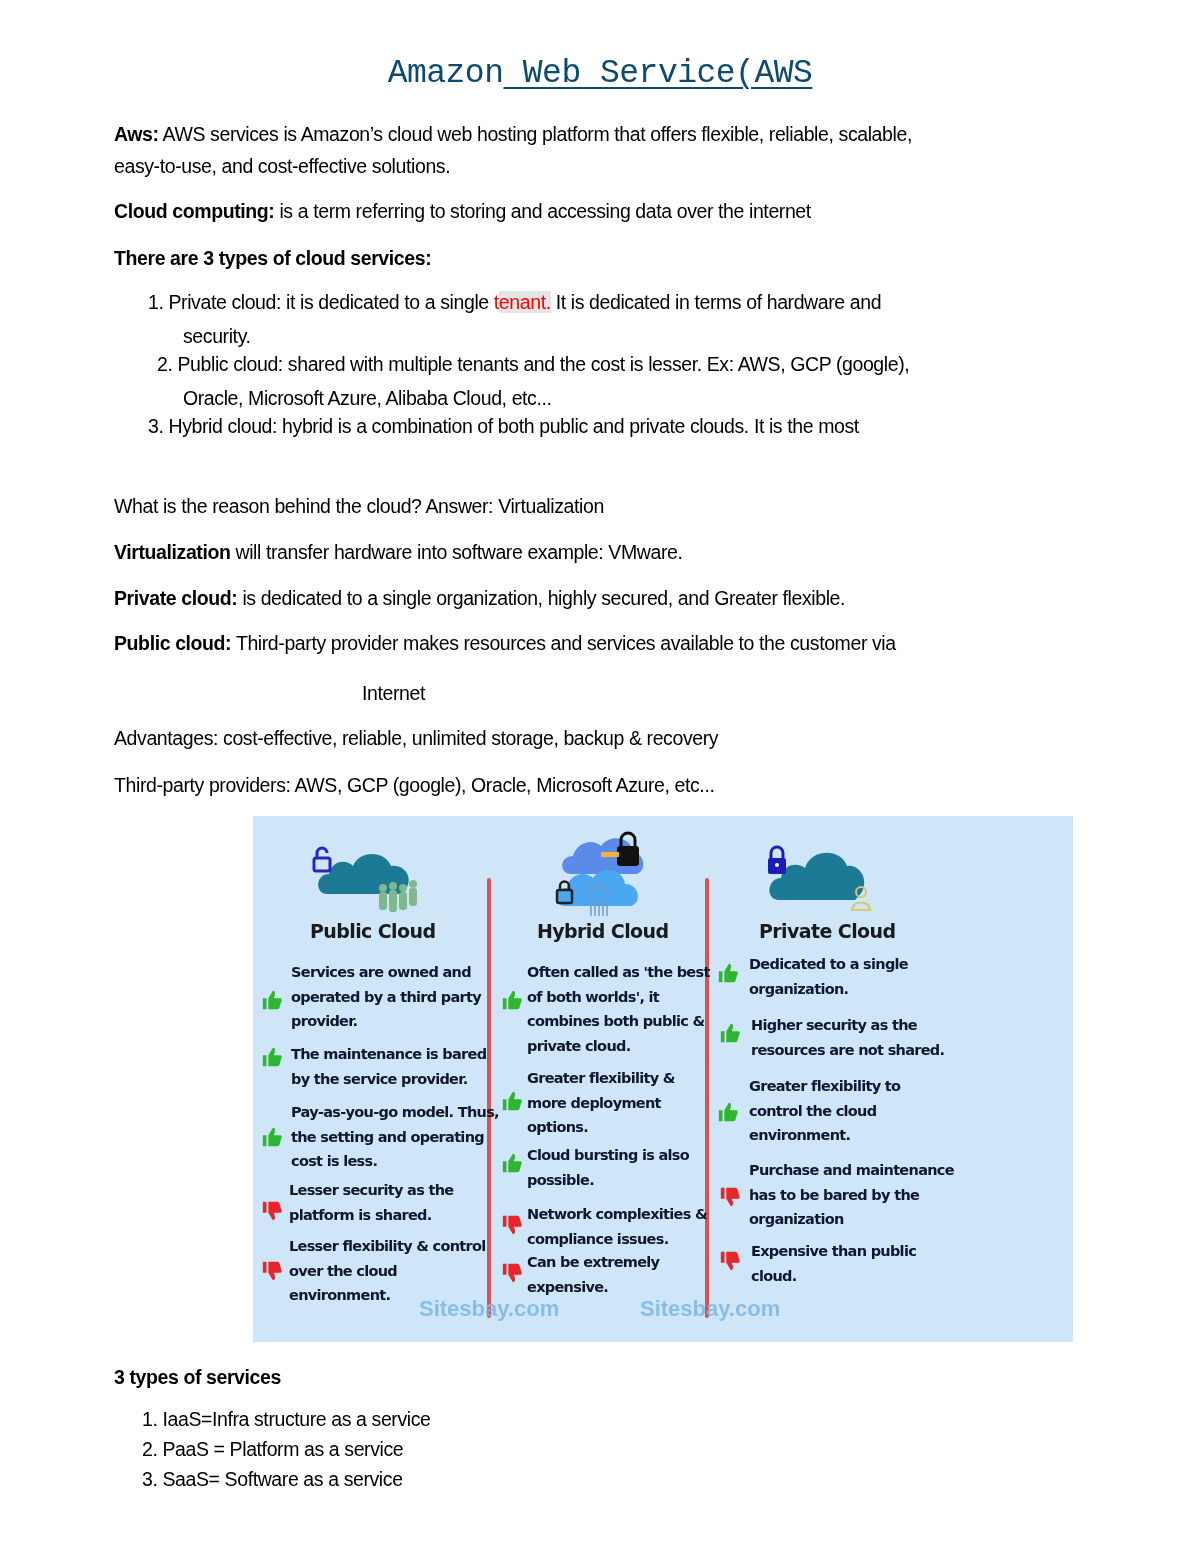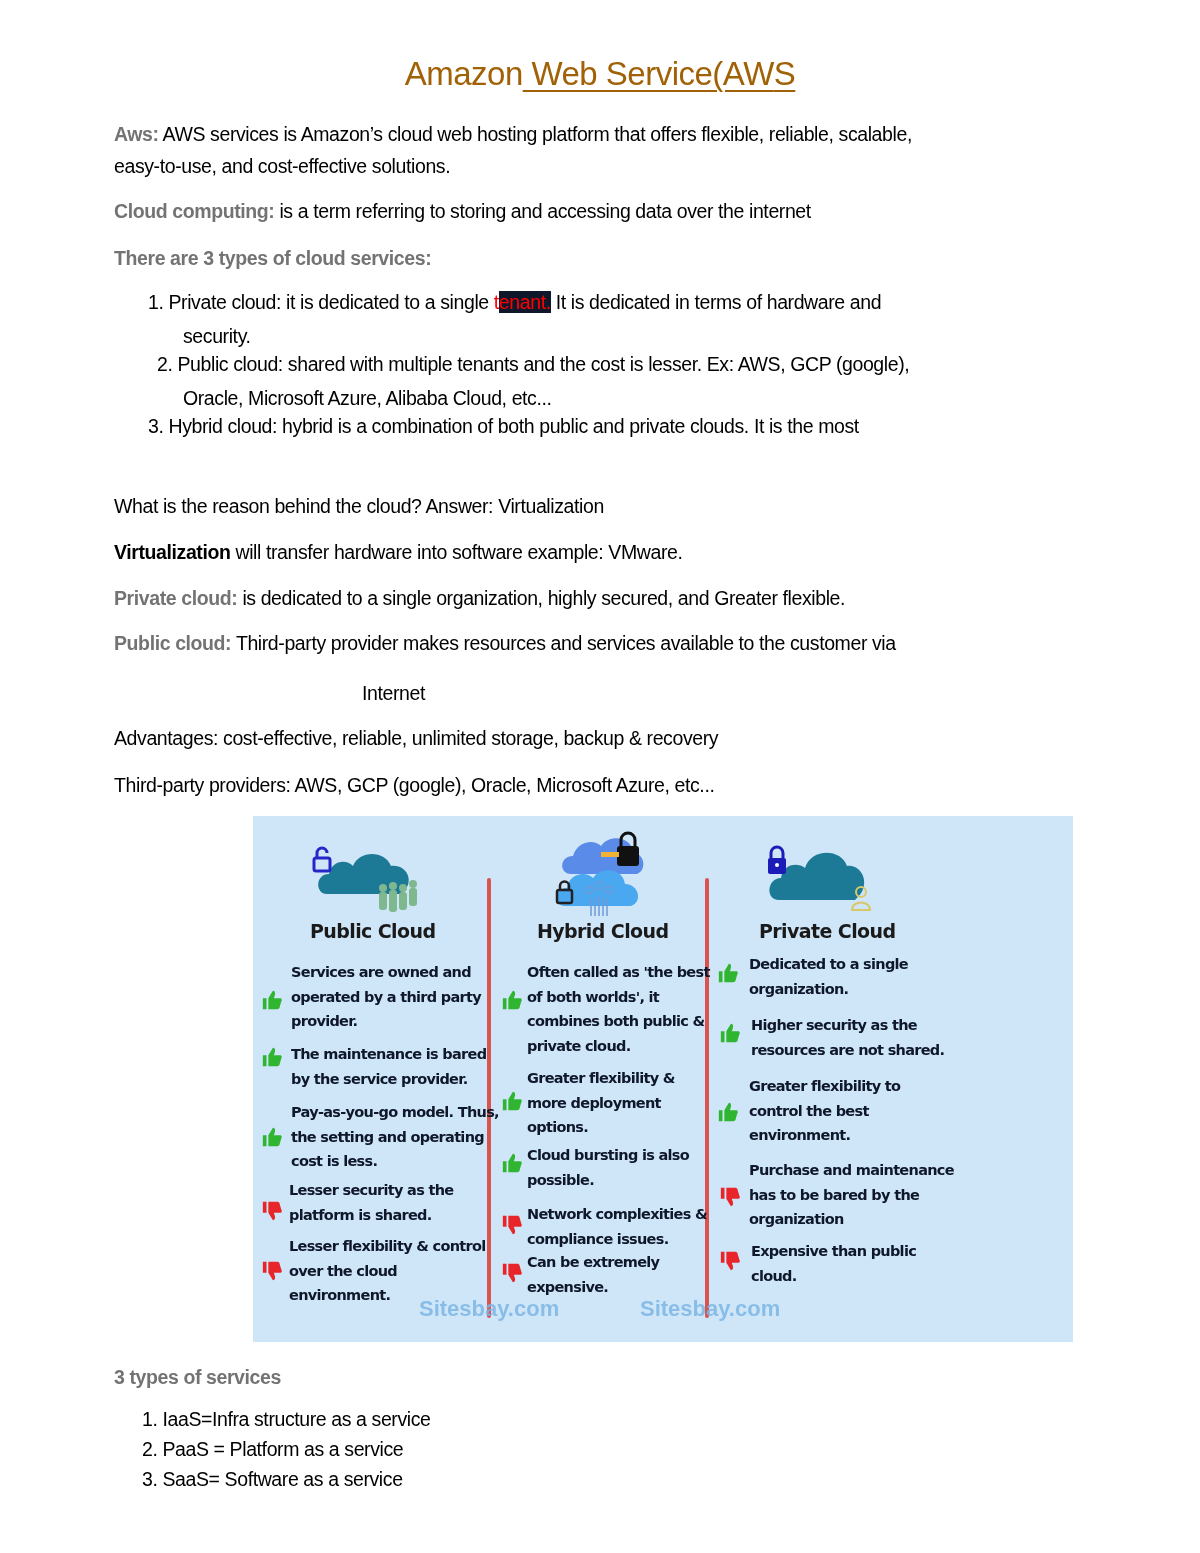--- a/index.html
+++ b/index.html
@@ -1,28 +1,28 @@
 <!DOCTYPE html>
 <html><head>
 <meta charset="utf-8">
 <style>
   html, body { margin: 0; padding: 0; background: #ffffff; }
   body { width: 1200px; height: 1553px; position: relative; overflow: hidden;
          font-family: "Liberation Sans", sans-serif; color: #000; }
   .page { position: absolute; left: 0; top: 0; width: 1200px; height: 1553px; }
   .title { position: absolute; left: 0; width: 1200px; top: 55px; text-align: center;
-           font-size: 33px; color: #a16207; font-family: Liberation Sans, sans-serif; letter-spacing: -0.5px; }
+           font-size: 33px; color: #0c4a6e; font-family: Liberation Mono, monospace; letter-spacing: -0.5px; }
   .title .u { text-decoration: underline; text-decoration-thickness: 2px; text-underline-offset: 5px; }
   .p { position: absolute; left: 114px; font-size: 19.5px; line-height: 32px; white-space: nowrap;
        font-family: "Liberation Sans", sans-serif; letter-spacing: -0.4px; }
-  .lbl { color: #737373; font-weight: bold; }
+  .lbl { color: #000000; font-weight: bold; }
   .b { font-weight: bold; }
   .li { position: absolute; font-size: 19.5px; line-height: 32px; white-space: nowrap; letter-spacing: -0.4px; }
   .red { color: #ff0000; }
-  .hl { background: #0f172a; text-align: right; }
+  .hl { background: #e5e5e5; text-align: right; }
 
   
   .info { position: absolute; left: 253px; top: 816px; width: 820px; height: 526px; background: #cfe6f8; }
   .col-h { position: absolute; font-weight: bold; font-size: 19px; color: #1a1a1a; white-space: nowrap;
            font-family: "DejaVu Sans", sans-serif; letter-spacing: -0.6px; }
   .bullet { position: absolute; font-size: 14.5px; line-height: 24.5px; color: #0f172a; font-weight: bold;
             font-family: "DejaVu Sans", sans-serif; letter-spacing: -0.7px; white-space: nowrap; }
   .thumb { position: absolute; width: 22px; height: 22px; }
   .divider { position: absolute; width: 4px; background: #d9534f; border-radius: 2px; }
   .wm { position: absolute; font-size: 22px; font-weight: bold; color: #7db7e6; opacity: 0.85;
@@ -215,21 +215,21 @@
     <div class="bullet" style="left:498px; top:197px;">
         <div>Higher security as the</div>
         <div>resources are not shared.</div>
       </div>
 
     <svg class="thumb" style="left:464px; top:285px;" viewBox="0 0 24 24">
         <path d="M2 10h4v12H2z M8 10 L13 2 C15 2 16 4 15 7 L14 10 H21 C23 10 23 13 22 14 L20 21 C19 22 18 22 17 22 H8 Z" fill="#2fb52f"></path>
       </svg>
     <div class="bullet" style="left:496px; top:258px;">
         <div>Greater flexibility to</div>
-        <div>control the best</div>
+        <div>control the cloud</div>
         <div>environment.</div>
       </div>
 
     <svg class="thumb" style="left:466px; top:370px;" viewBox="0 0 24 24">
         <path d="M2 2h4v12H2z M8 14 L13 22 C15 22 16 20 15 17 L14 14 H21 C23 14 23 11 22 10 L20 3 C19 2 18 2 17 2 H8 Z" fill="#e8262a"></path>
       </svg>
     <div class="bullet" style="left:496px; top:342px;">
         <div>Purchase and maintenance</div>
         <div>has to be bared by the</div>
         <div>organization</div>

